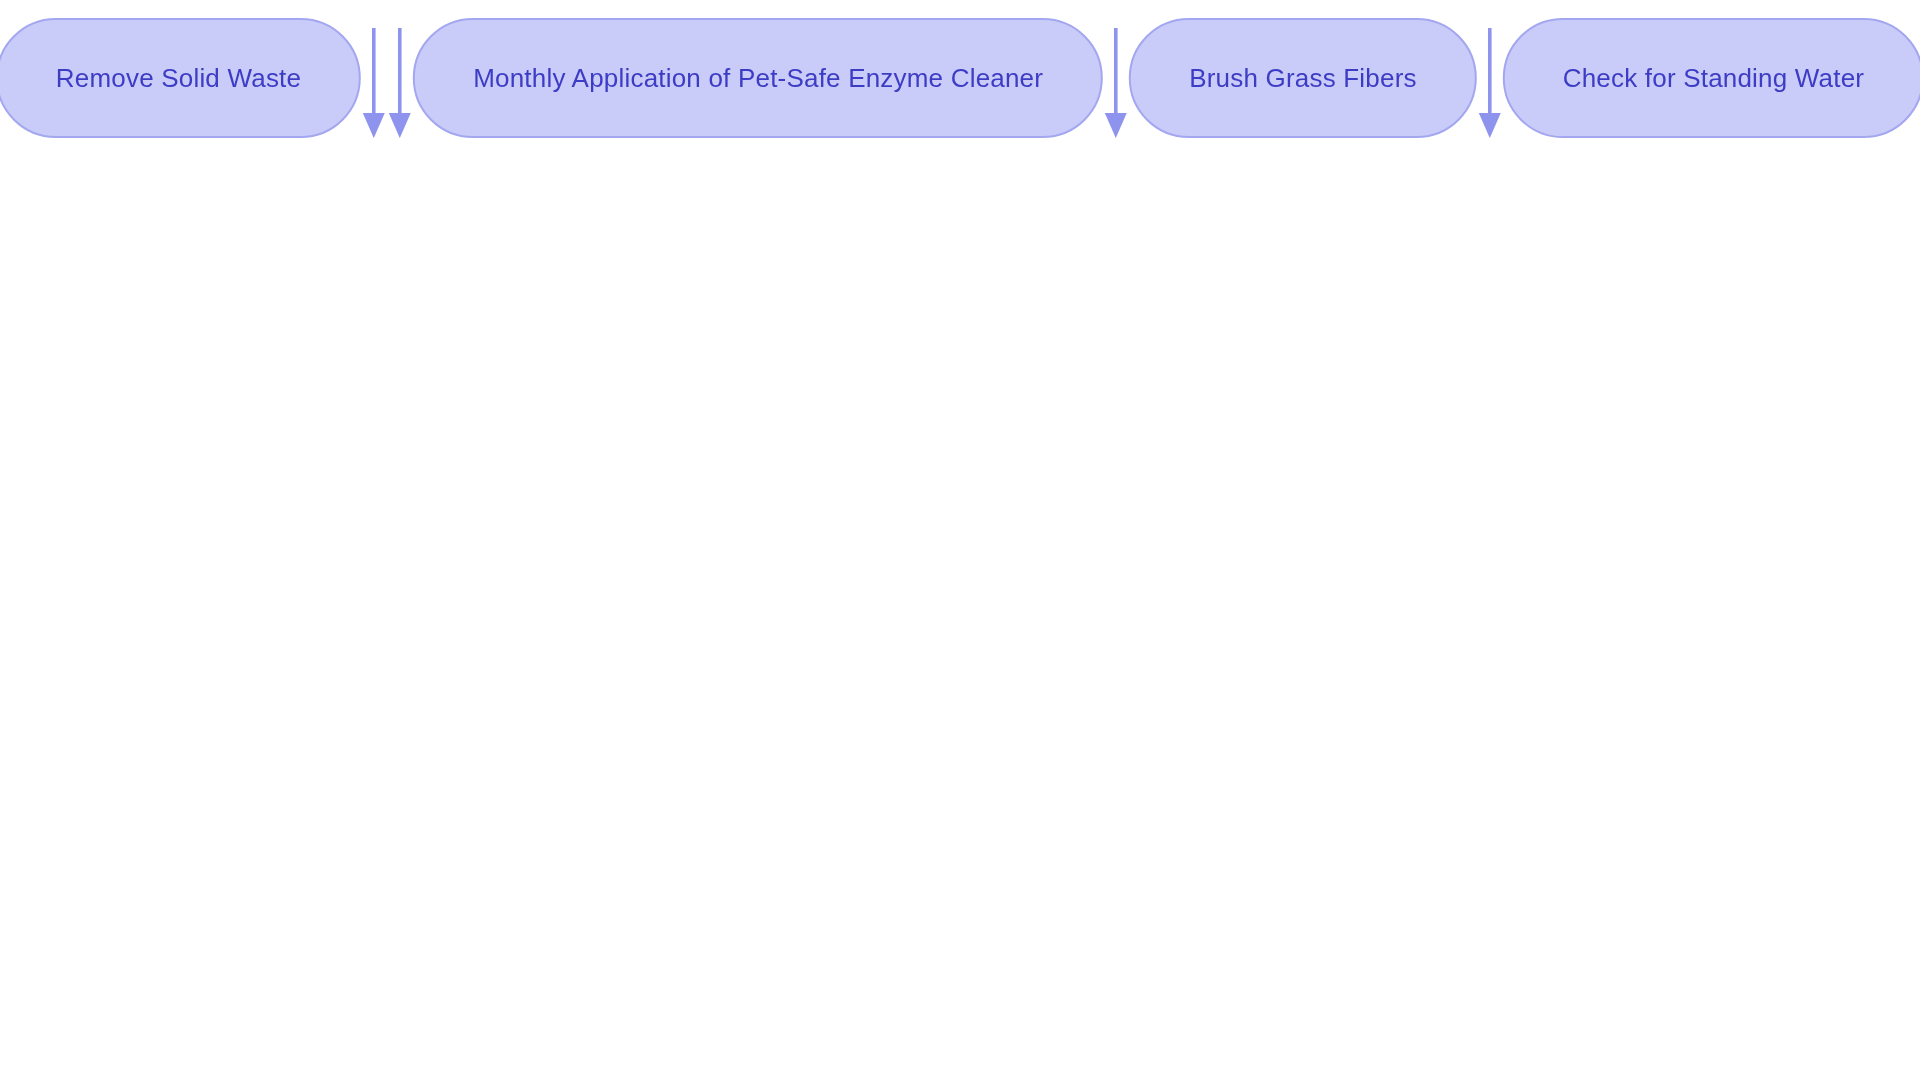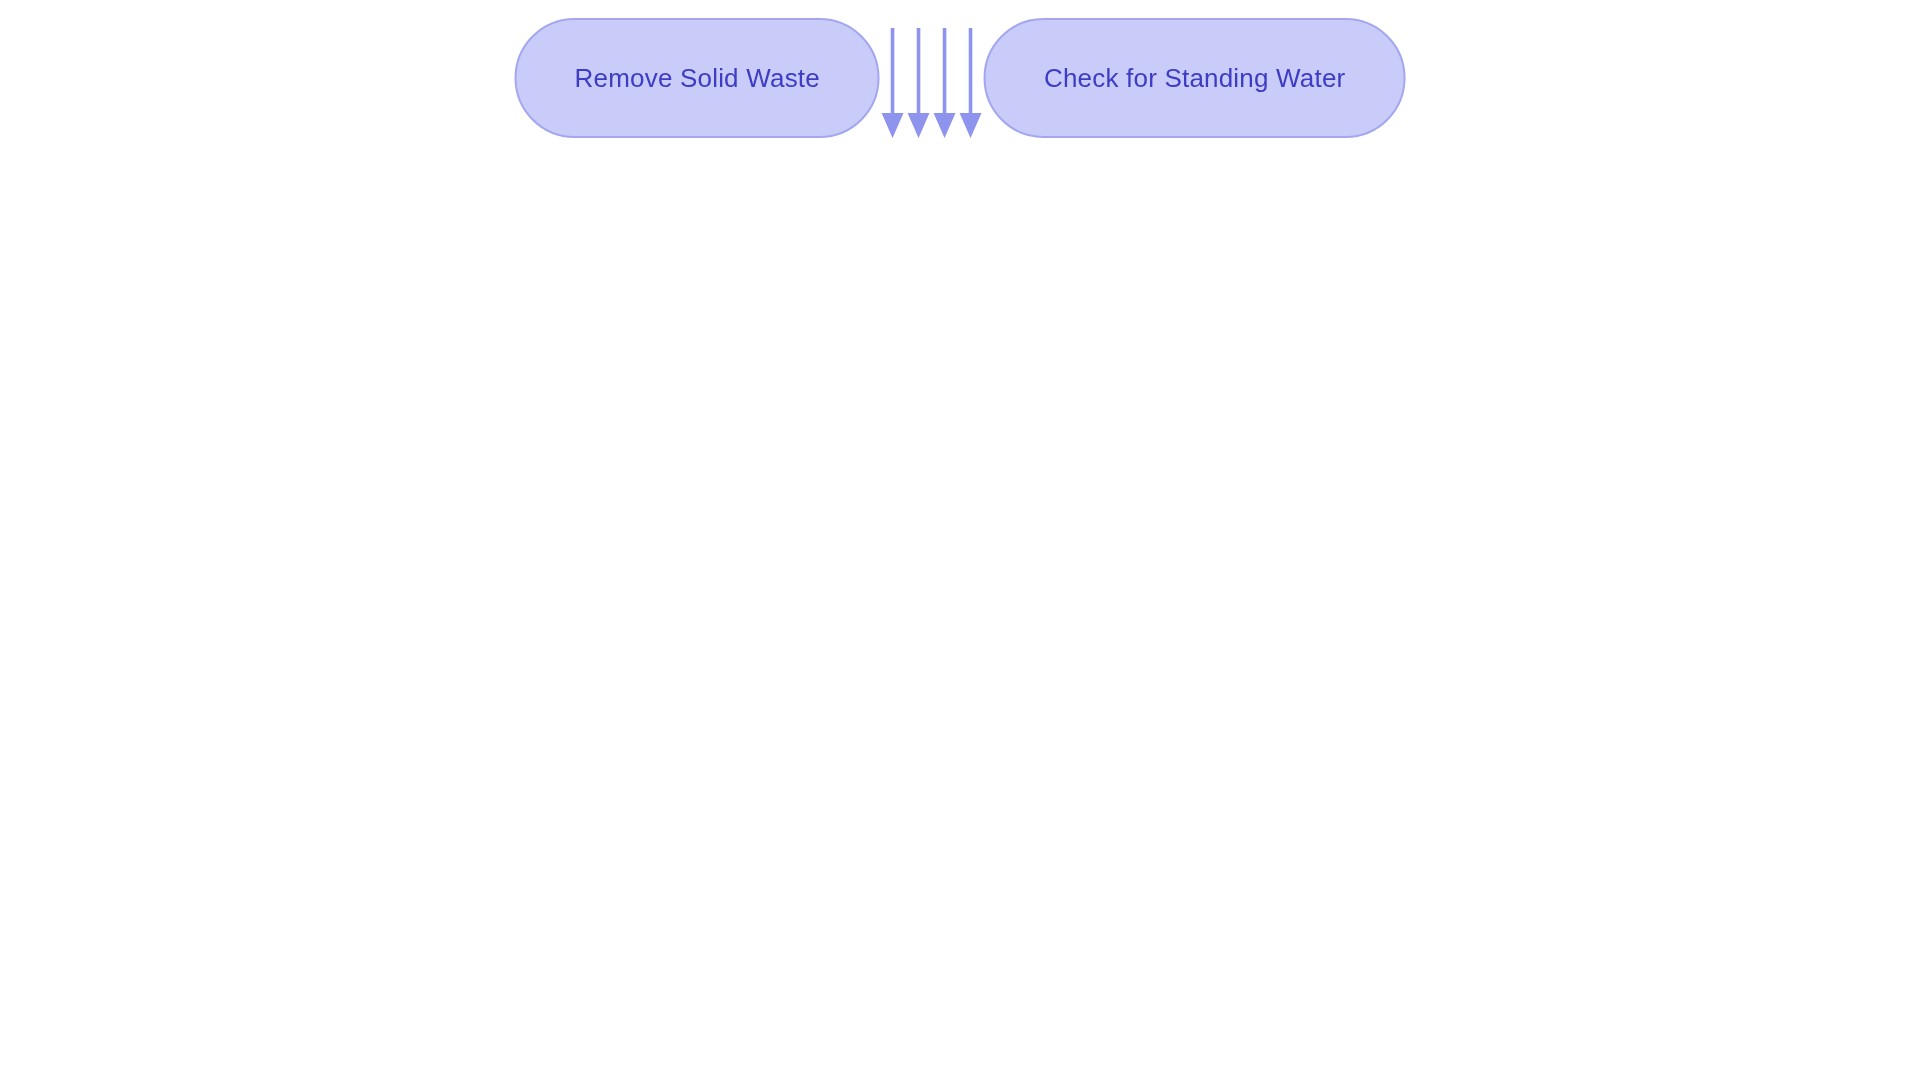--- a/index.html
+++ b/index.html
@@ -62,28 +62,30 @@
     </div>
 
 
     <div class="flow-arrow">
       <svg viewBox="0 0 26 110" xmlns="http://www.w3.org/2000/svg">
         <line x1="13" y1="0" x2="13" y2="87" stroke="currentColor" stroke-width="3.6"></line>
         <polygon points="2,85 24,85 13,110" fill="currentColor"></polygon>
       </svg>
     </div>
 
+    <div class="flow-node">Monthly Application of Pet-Safe Enzyme Cleaner</div>
 
     <div class="flow-arrow">
       <svg viewBox="0 0 26 110" xmlns="http://www.w3.org/2000/svg">
         <line x1="13" y1="0" x2="13" y2="87" stroke="currentColor" stroke-width="3.6"></line>
         <polygon points="2,85 24,85 13,110" fill="currentColor"></polygon>
       </svg>
     </div>
 
+    <div class="flow-node">Brush Grass Fibers</div>
 
     <div class="flow-arrow">
       <svg viewBox="0 0 26 110" xmlns="http://www.w3.org/2000/svg">
         <line x1="13" y1="0" x2="13" y2="87" stroke="currentColor" stroke-width="3.6"></line>
         <polygon points="2,85 24,85 13,110" fill="currentColor"></polygon>
       </svg>
     </div>
 
     <div class="flow-node">Check for Standing Water</div>
 

